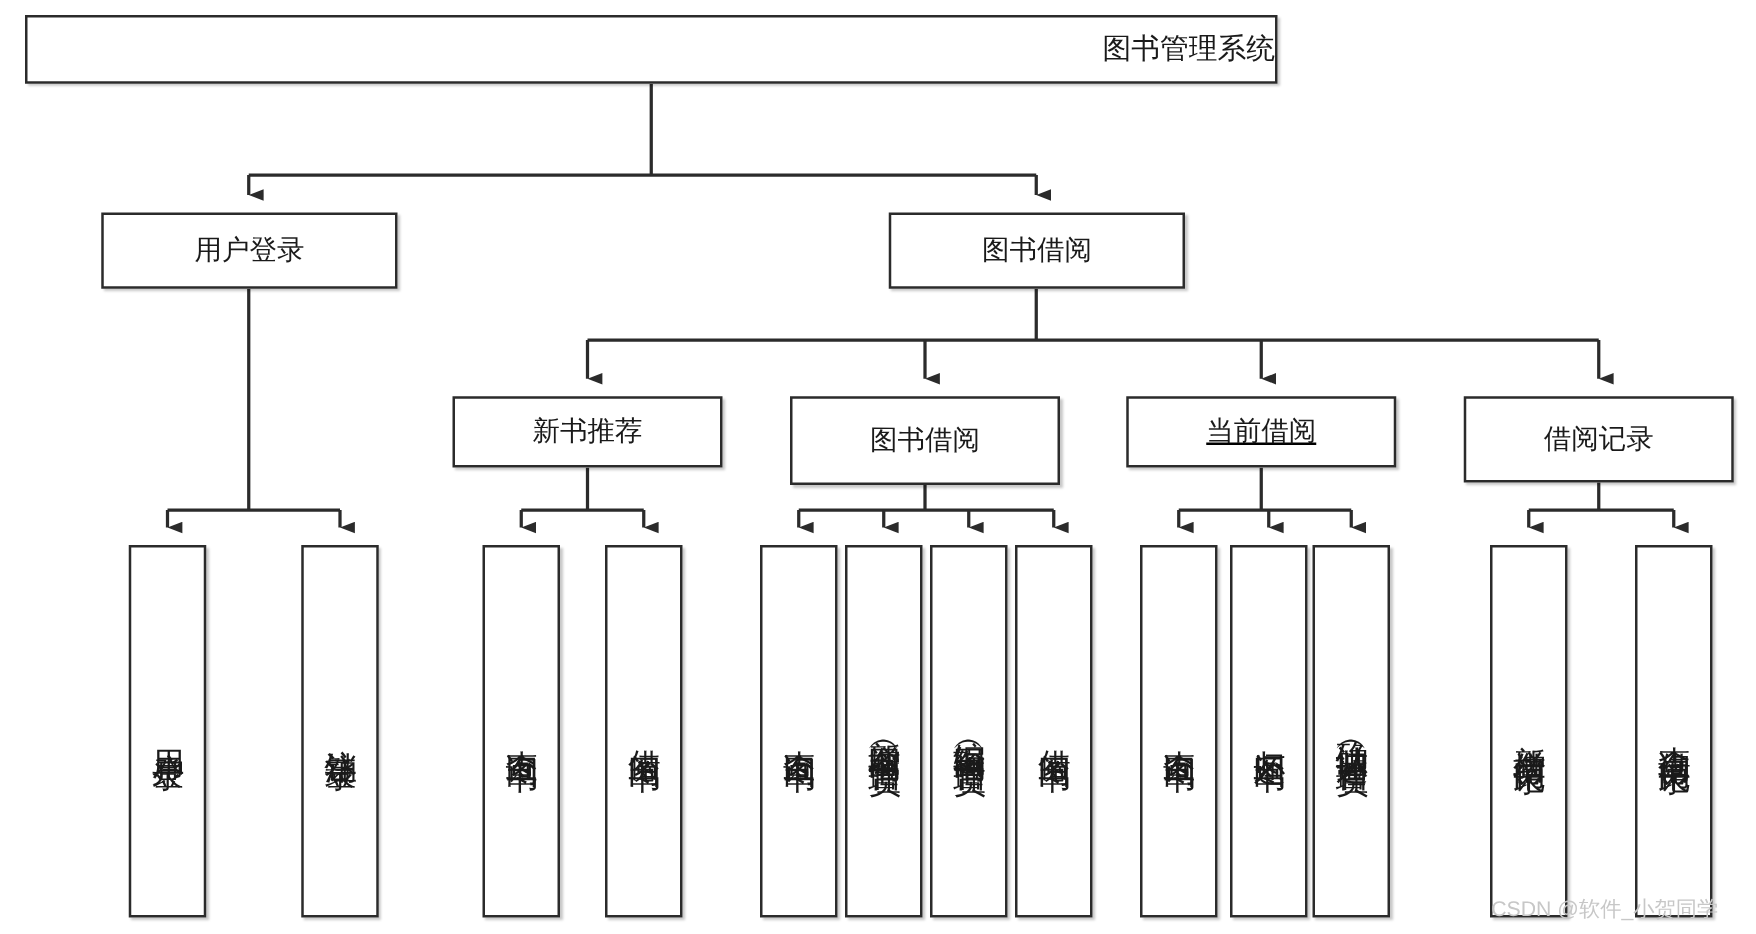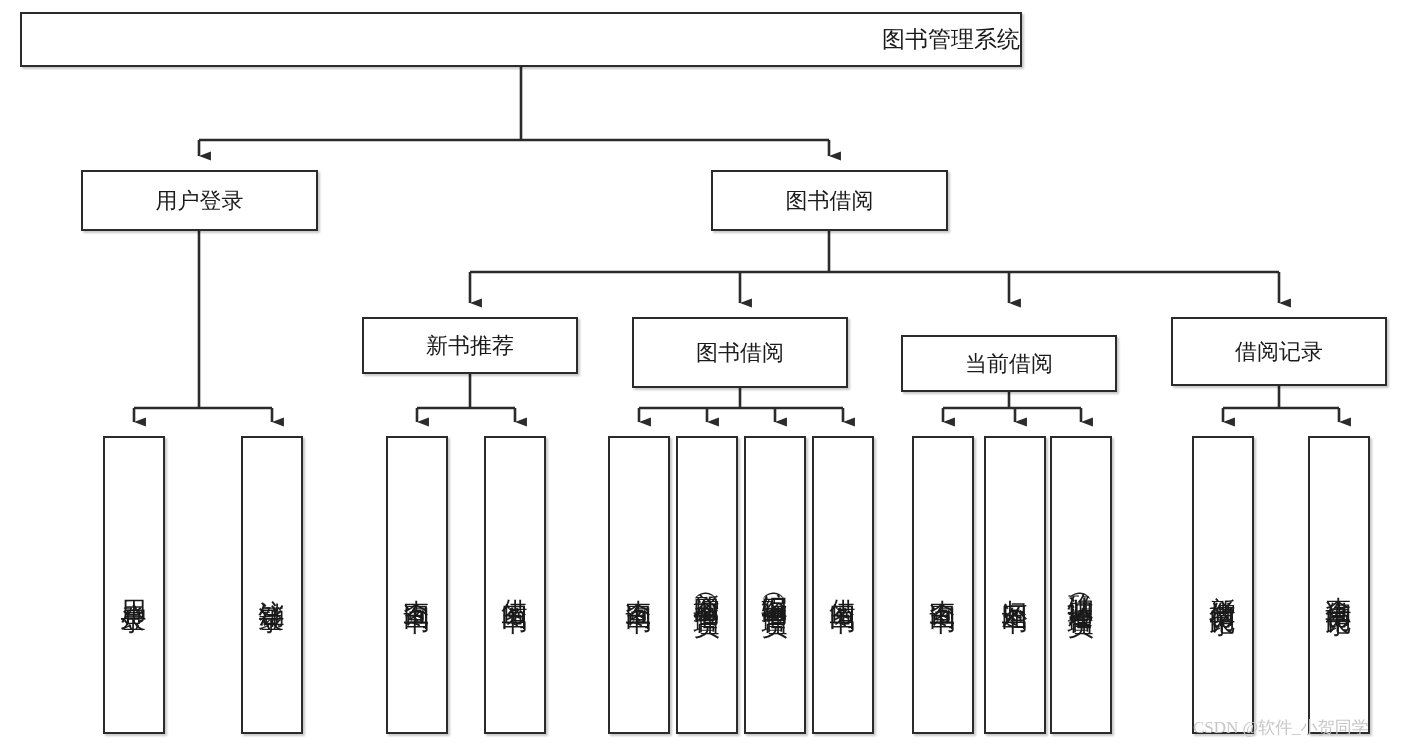--- a/index.html
+++ b/index.html
@@ -61,21 +61,21 @@
     font-size: 26px;
     letter-spacing: 3px;
     line-height: 1;
   }
   .watermark {
     position: absolute;
     color: #c7c7c7;
     font-size: 17px;
     white-space: nowrap;
     z-index: 6;
-    font-family: Liberation Serif, serif;
+    font-family: Liberation Sans, sans-serif;
   }
 </style>
 </head>
 <body>
 
 <div id="canvas">
 
   <svg id="edges" viewBox="0 0 1405 747" width="1405" height="747" xmlns="http://www.w3.org/2000/svg">
     <defs>
       <marker id="arrow" viewBox="0 0 12 14" refX="5" refY="13" markerWidth="11" markerHeight="13" orient="auto-start-reverse" markerUnits="userSpaceOnUse">
@@ -140,21 +140,21 @@
   <div class="node h" style="left: 711px; top: 170px; width: 237px; height: 61px;">
     <span class="label">图书借阅</span>
   </div>
 
   <div class="node h" style="left: 362px; top: 317px; width: 216px; height: 57px;">
     <span class="label">新书推荐</span>
   </div>
   <div class="node h" style="left: 632px; top: 317px; width: 216px; height: 71px;">
     <span class="label">图书借阅</span>
   </div>
-  <div class="node h" style="left: 901px; top: 335px; width: 216px; height: 57px;">
+  <div class="node h" style="left: 901px; top: 317px; width: 216px; height: 57px; text-decoration: underline;">
     <span class="label">当前借阅</span>
   </div>
   <div class="node h" style="left: 1171px; top: 317px; width: 216px; height: 69px;">
     <span class="label">借阅记录</span>
   </div>
 
   <div class="node v" style="left: 103px; top: 436px; width: 62px; height: 298px;">
     <span class="label">用户登录</span>
   </div>
   <div class="node v" style="left: 241px; top: 436px; width: 62px; height: 298px;">

